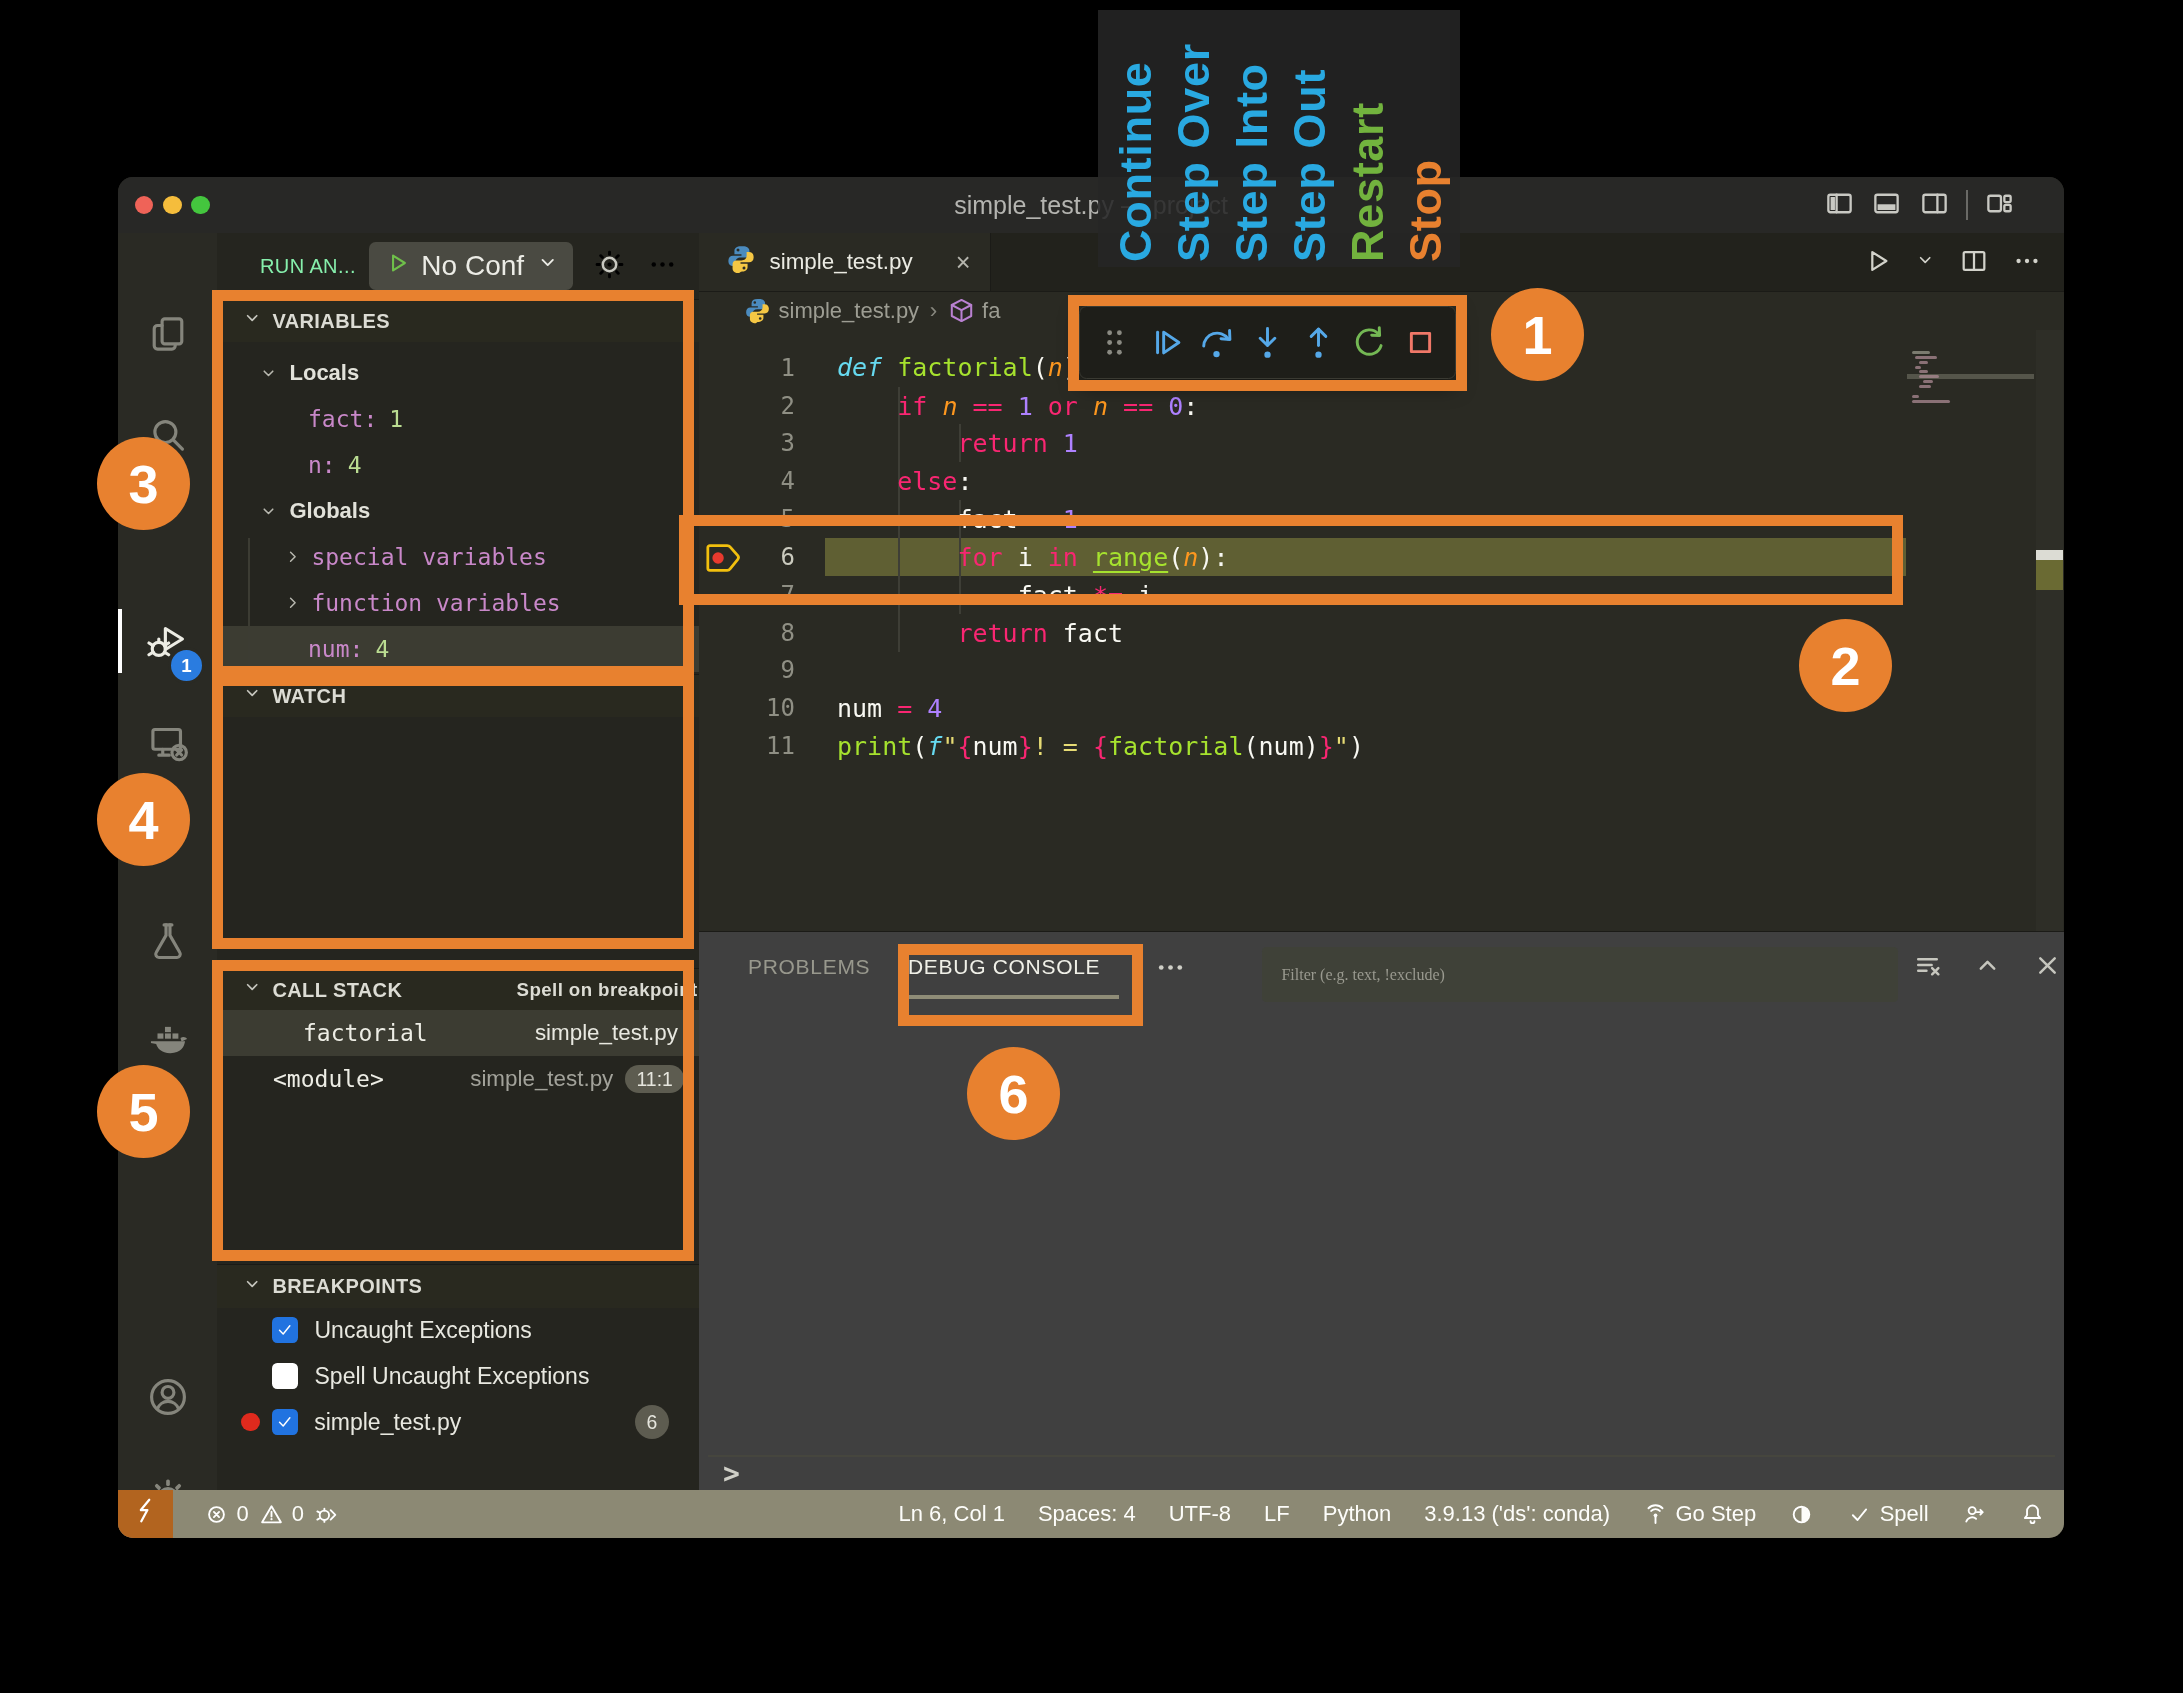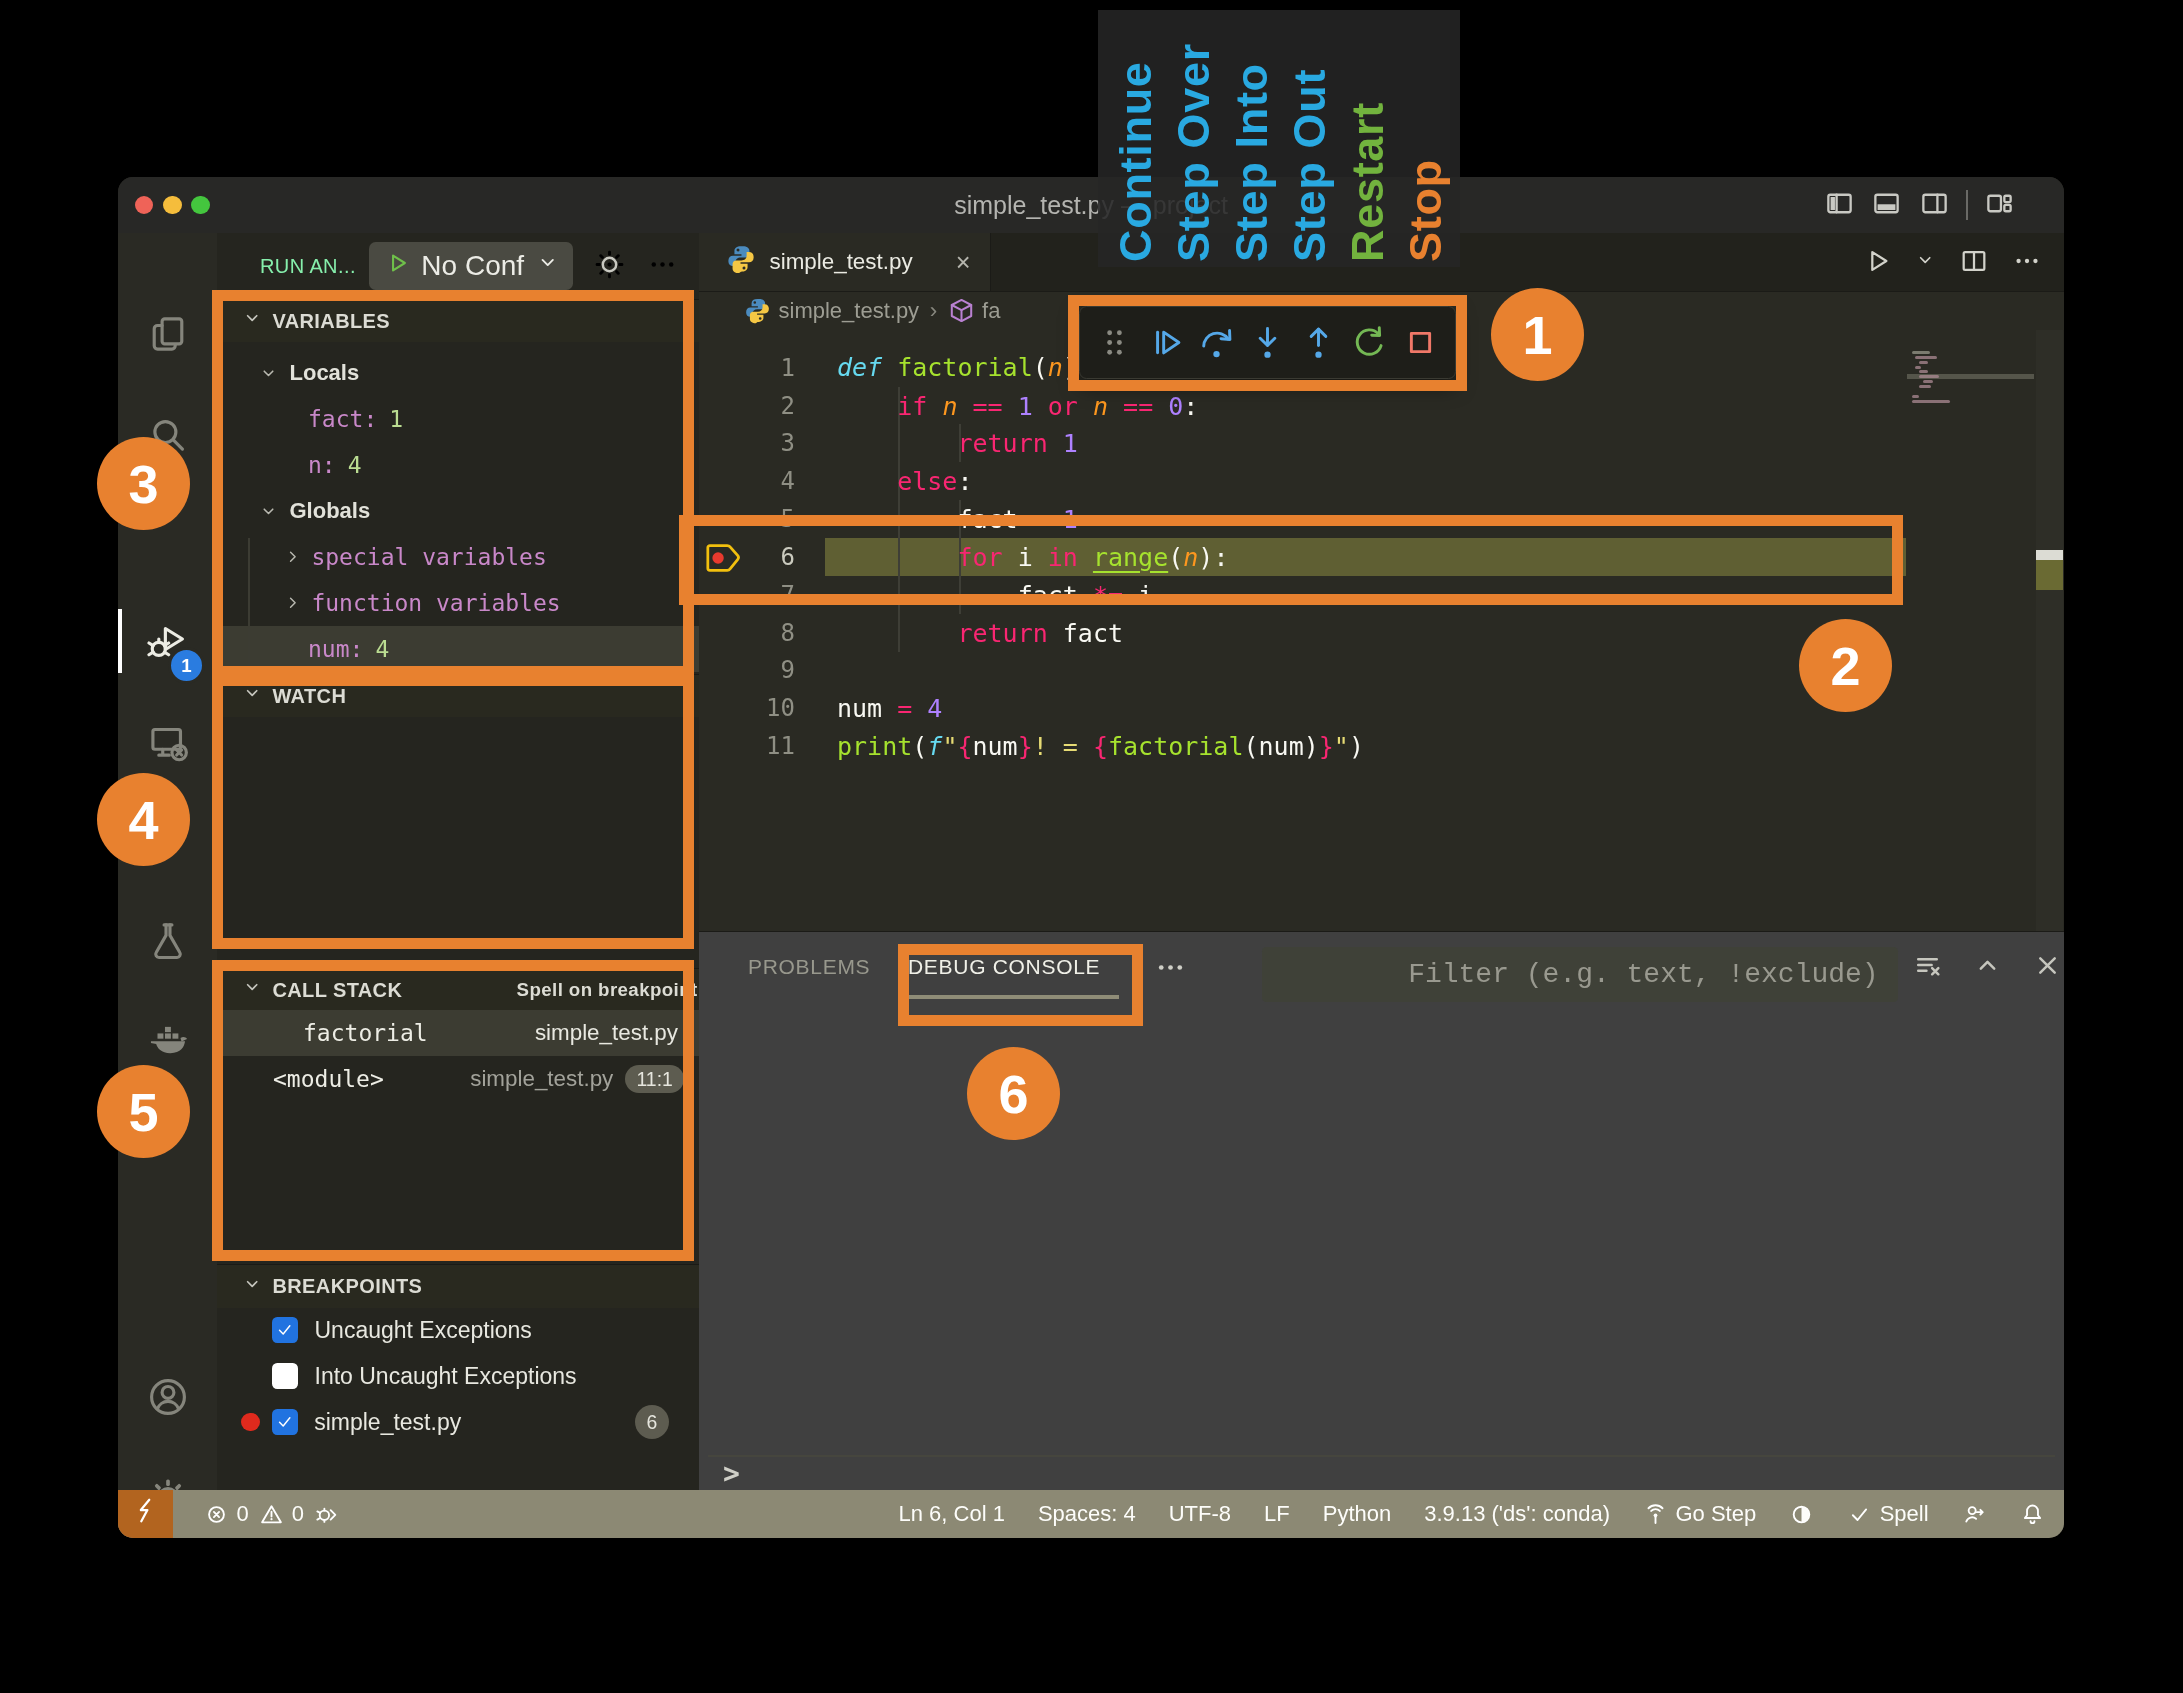--- a/index.html
+++ b/index.html
@@ -75,21 +75,21 @@
   .ruler-mark{position:absolute;left:0;width:27px;}
   
   #panel{position:absolute;left:581px;top:754px;width:1365px;height:559px;background:#404040;border-top:1.5px solid #1b1b17;box-sizing:border-box;}
   .ptab{position:absolute;top:0;height:69px;display:flex;align-items:center;font-size:21px;letter-spacing:0.7px;}
   #ptab-problems{left:49px;color:#98988d;}
   #ptab-debug{left:209px;color:#f0f0e8;}
   #ptab-underline{position:absolute;left:209px;top:63px;width:211px;height:3.7px;background:#8f8c77;}
   #panel-dots{position:absolute;left:455px;top:19.4px;color:#cfcfc7;}
   #filterbox{position:absolute;left:563px;top:15px;width:636px;height:55px;background:#3f4138;border-radius:4.5px;}
   #filterbox input{width:100%;height:100%;background:transparent;border:none;outline:none;padding:0 19.4px;
-                   color:#ddddd5;font-size:28px;font-family:Liberation Mono, monospace;box-sizing:border-box;text-align:right;}
+                   color:#ddddd5;font-size:16px;font-family:Liberation Serif, serif;box-sizing:border-box;}
   #filterbox input::placeholder{color:#99998f;}
   .panel-icons{position:absolute;top:16.5px;display:flex;gap:27px;color:#c6c6be;}
   #console-sep{position:absolute;left:9px;right:9px;top:523px;height:1.5px;background:#46463e;}
   #console-prompt{position:absolute;left:24px;top:525px;color:#cfcfc7;font-size:28px;font-family:"DejaVu Sans Mono",monospace;font-weight:bold;}
   
   #statusbar{position:absolute;left:0;top:1313px;width:1946px;height:48px;background:#8c8974;display:flex;align-items:center;color:#fdfdfa;font-size:22px;}
   #remoteblk{width:55px;height:48px;background:#b2641f;display:flex;align-items:center;justify-content:center;flex:none;}
   #sb-left{display:flex;align-items:center;gap:10.5px;margin-left:31px;}
   #sb-right{display:flex;align-items:center;gap:33px;margin-left:auto;margin-right:19.4px;}
   .sb-item{display:flex;align-items:center;gap:7.5px;}
@@ -342,21 +342,21 @@
           <div class="sb-row" style="height:46px;">
             <div class="cb checked" style="margin-left:55px;">
               <svg class="ic" width="19.4" height="19.4" viewBox="0 0 32 32" fill="none" stroke="#ffffff" stroke-width="2.4" stroke-linecap="round" stroke-linejoin="round">
                 <path d="M7.5 17 13.5 23 24.5 9.5"></path>
               </svg>
             </div>
             <span class="bp-label">Uncaught Exceptions</span>
           </div>
           <div class="sb-row" style="height:46px;">
             <div class="cb" style="margin-left:55px;"></div>
-            <span class="bp-label">Into Uncaught Exceptions</span>
+            <span class="bp-label">Spell Uncaught Exceptions</span>
           </div>
           <div class="sb-row" style="height:46px;">
             <span class="bp-dot" style="margin-left:24px;"></span>
             <div class="cb checked" style="margin-left:12px;">
               <svg class="ic" width="19.4" height="19.4" viewBox="0 0 32 32" fill="none" stroke="#ffffff" stroke-width="2.4" stroke-linecap="round" stroke-linejoin="round">
                 <path d="M7.5 17 13.5 23 24.5 9.5"></path>
               </svg>
             </div>
             <span class="bp-label">simple_test.py</span>
             <span class="num-badge" style="margin-left:auto;margin-right:30px;">6</span>

